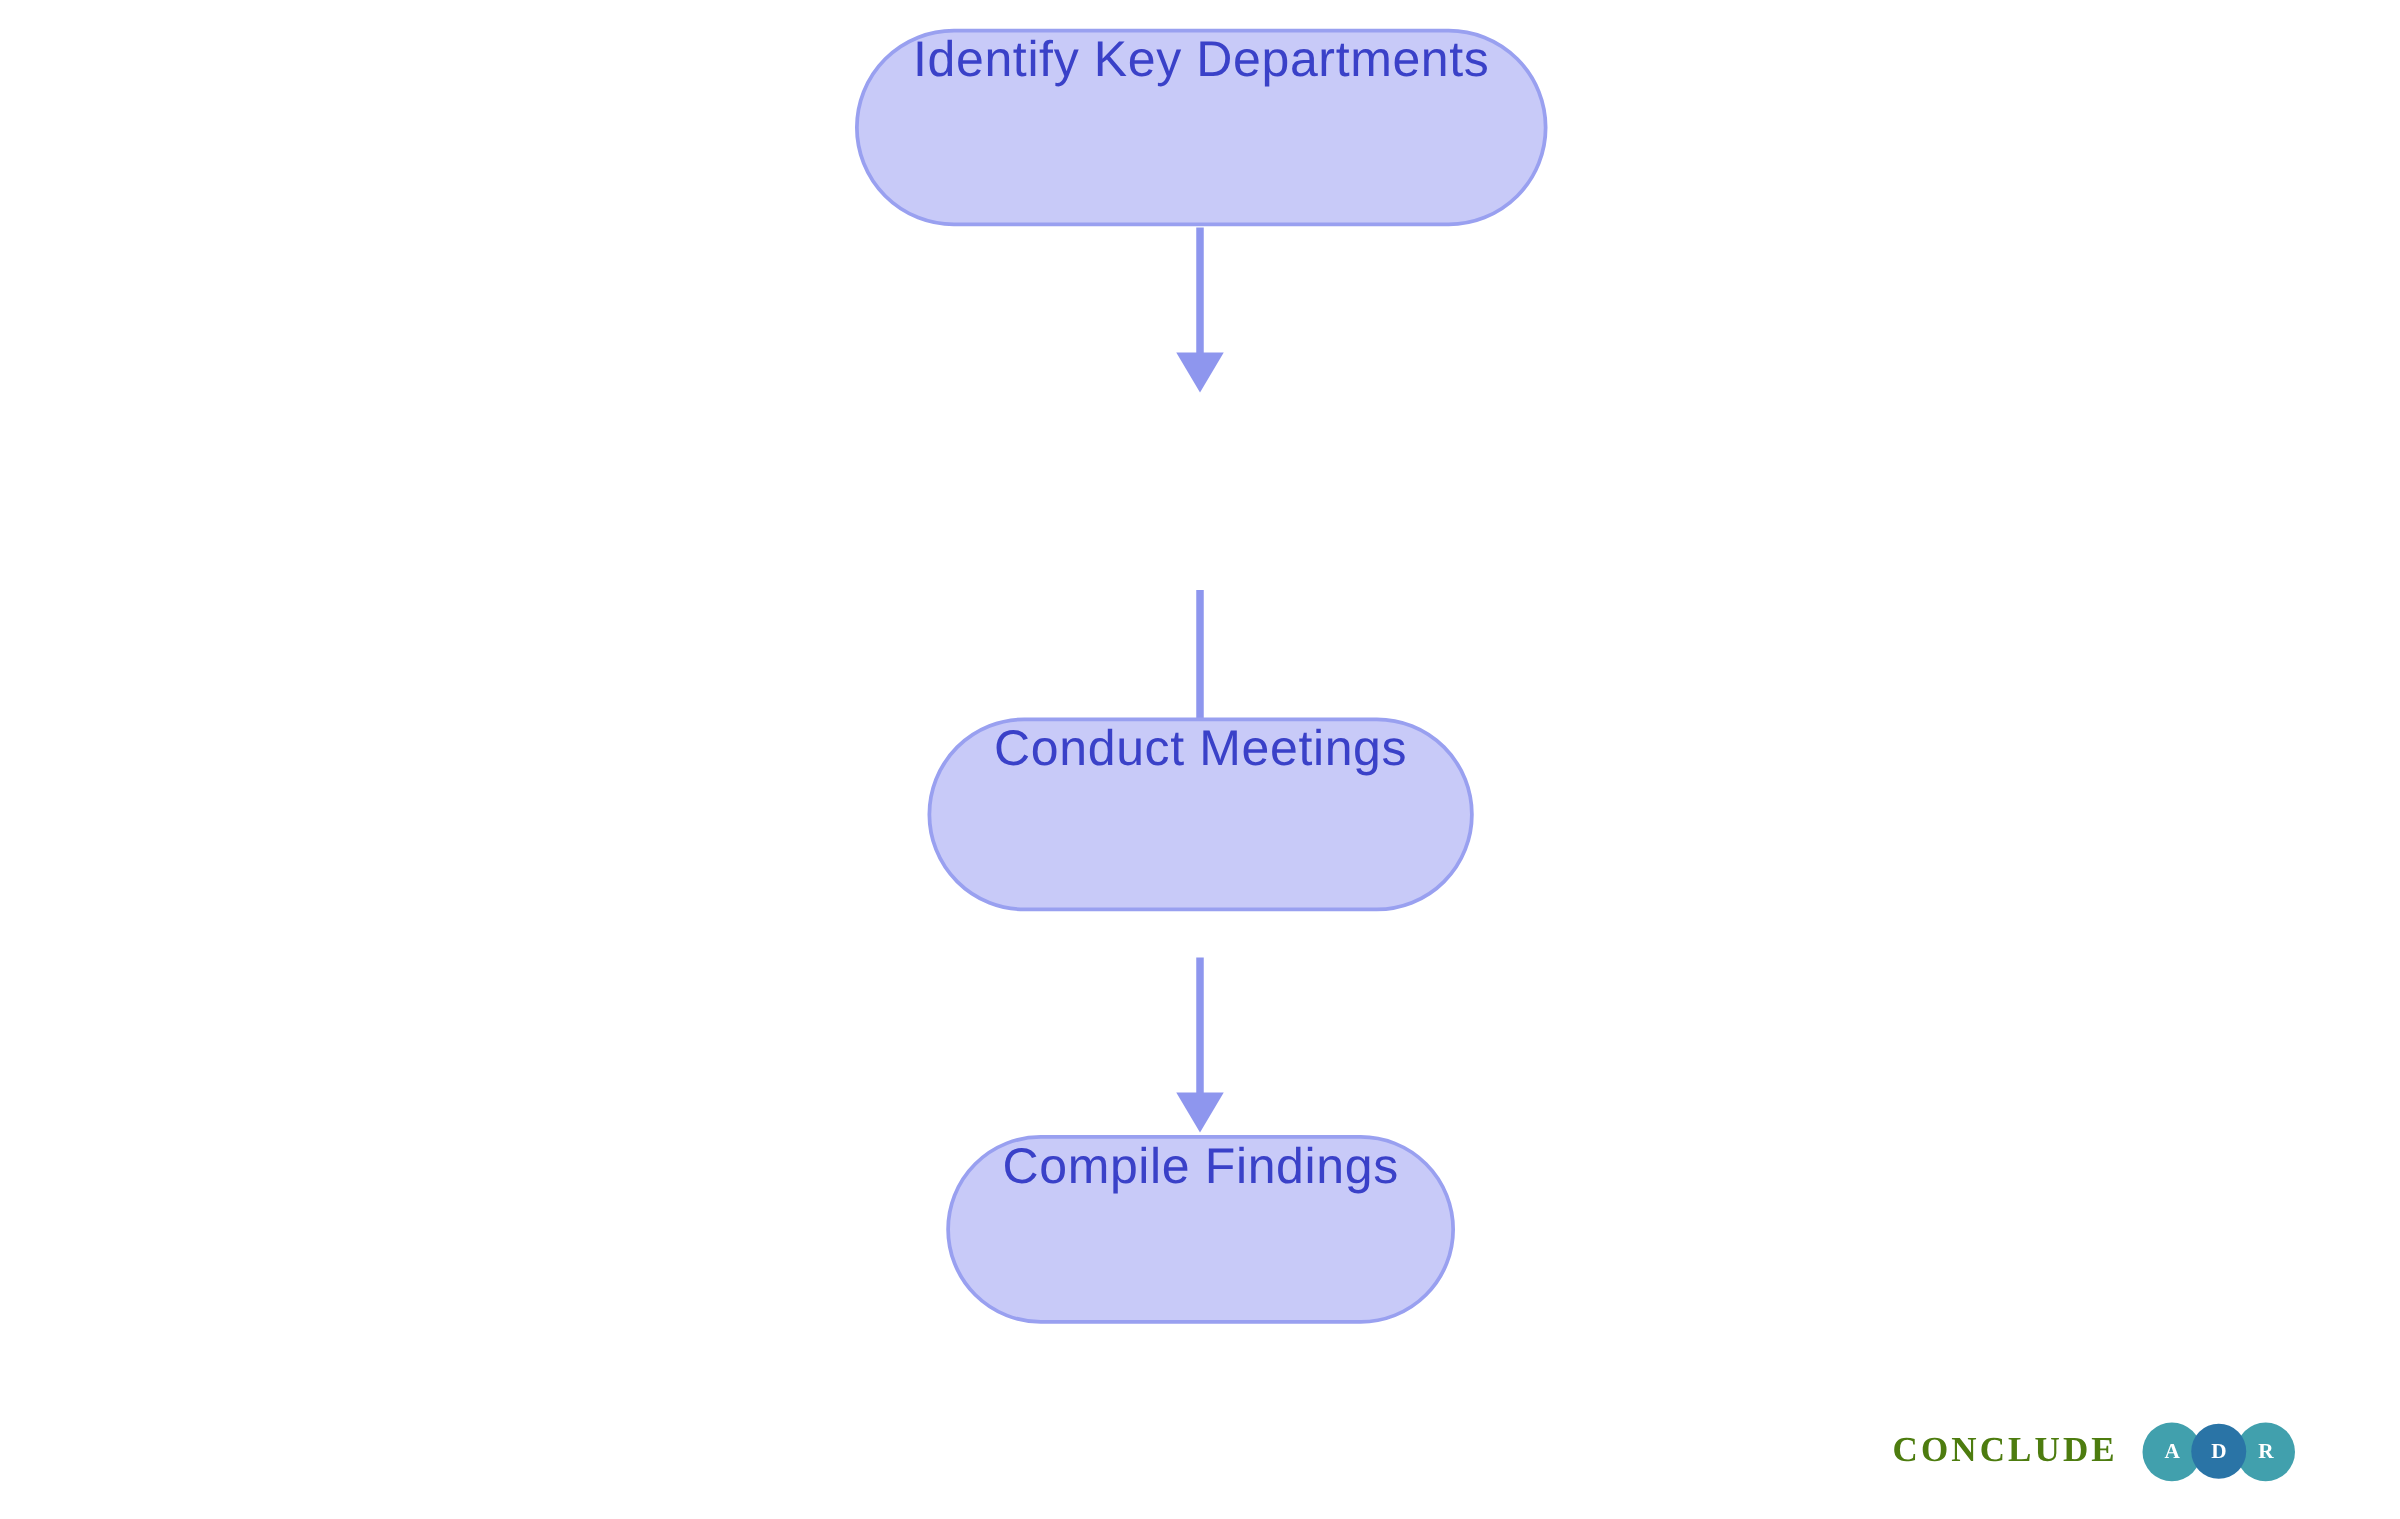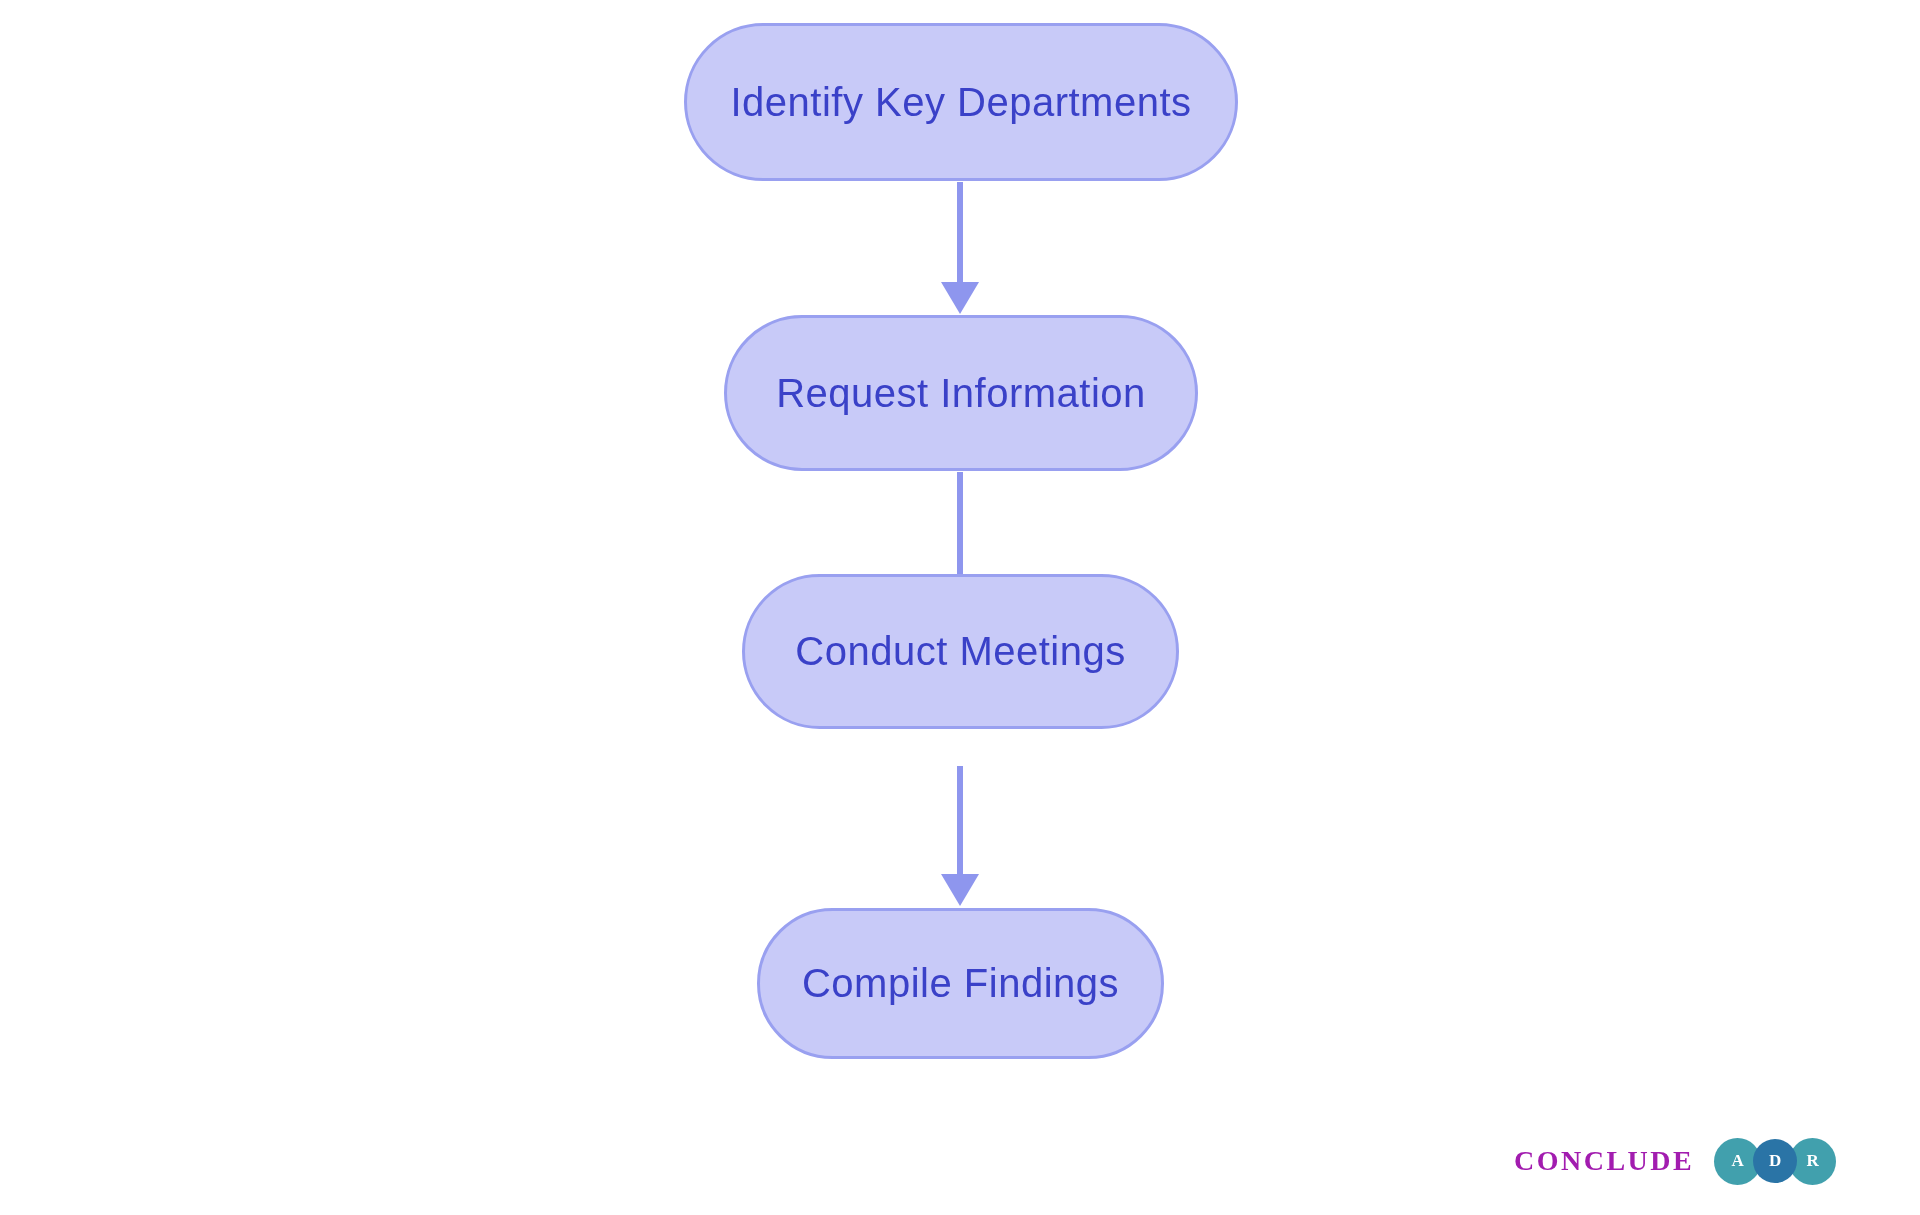--- a/index.html
+++ b/index.html
@@ -12,21 +12,20 @@
     font-family: "Liberation Sans", sans-serif;
   }
 
   
   .node {
     position: absolute;
     box-sizing: border-box;
     background: #c8caf8;
     border: 3px solid #99a0f0;
     display: flex;
-    align-items: center;
     justify-content: center;
     color: #3a41c8;
     font-size: 40px;
     letter-spacing: 0.5px;
     white-space: nowrap;
   }
   .node1 { left: 684px; top: 23px;  width: 554px; height: 158px; border-radius: 79px; }
   .node2 { left: 724px; top: 315px; width: 474px; height: 156px; border-radius: 78px; }
   .node3 { left: 742px; top: 574px; width: 437px; height: 155px; border-radius: 78px; }
   .node4 { left: 757px; top: 908px; width: 407px; height: 151px; border-radius: 76px; }
@@ -62,21 +61,21 @@
     top: 1134px;
     height: 54px;
     display: flex;
     align-items: center;
   }
   .wordmark {
     font-family: "Liberation Serif", serif;
     font-weight: bold;
     font-size: 28px;
     letter-spacing: 2.5px;
-    color: #a21caf;
+    color: #4d7c0f;
     margin-right: 20px;
   }
   .badge {
     width: 47px;
     height: 47px;
     border-radius: 50%;
     background: #41a0ad;
     display: flex;
     align-items: center;
     justify-content: center;
@@ -100,23 +99,20 @@
 
 <div class="canvas">
 
   <div class="node node1">
     <span>Identify Key Departments</span>
   </div>
 
   <div class="arrow-stem stem1"></div>
   <div class="arrow-head head1"></div>
 
-  <div class="node node2">
-    <span>Request Information</span>
-  </div>
 
   <div class="arrow-stem stem2"></div>
   <div class="arrow-head head2"></div>
 
   <div class="node node3">
     <span>Conduct Meetings</span>
   </div>
 
   <div class="arrow-stem stem3"></div>
   <div class="arrow-head head3"></div>

